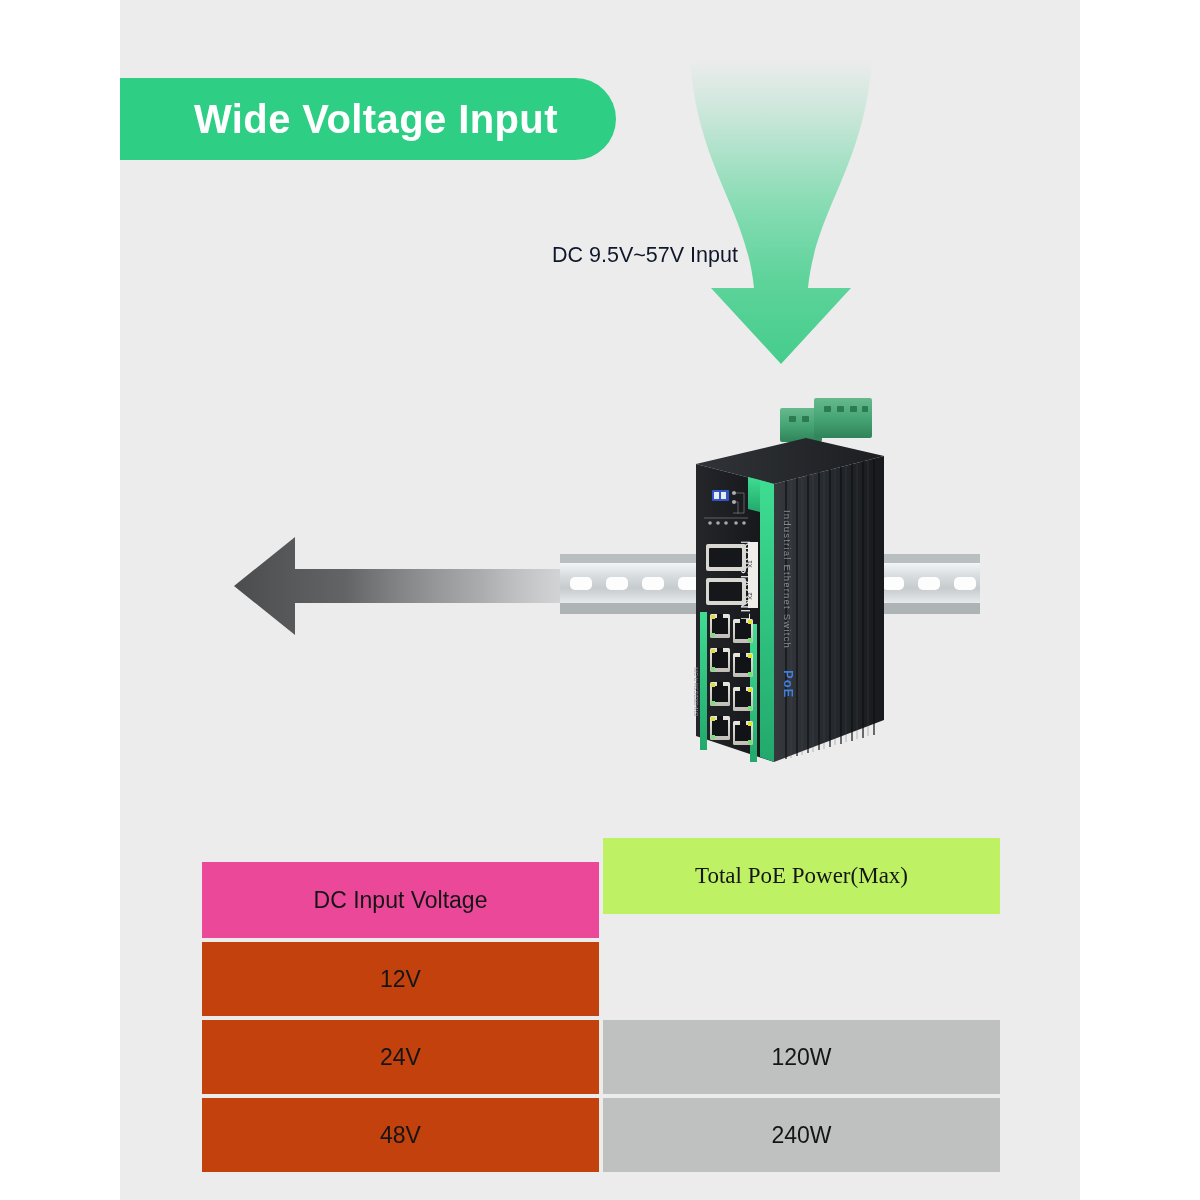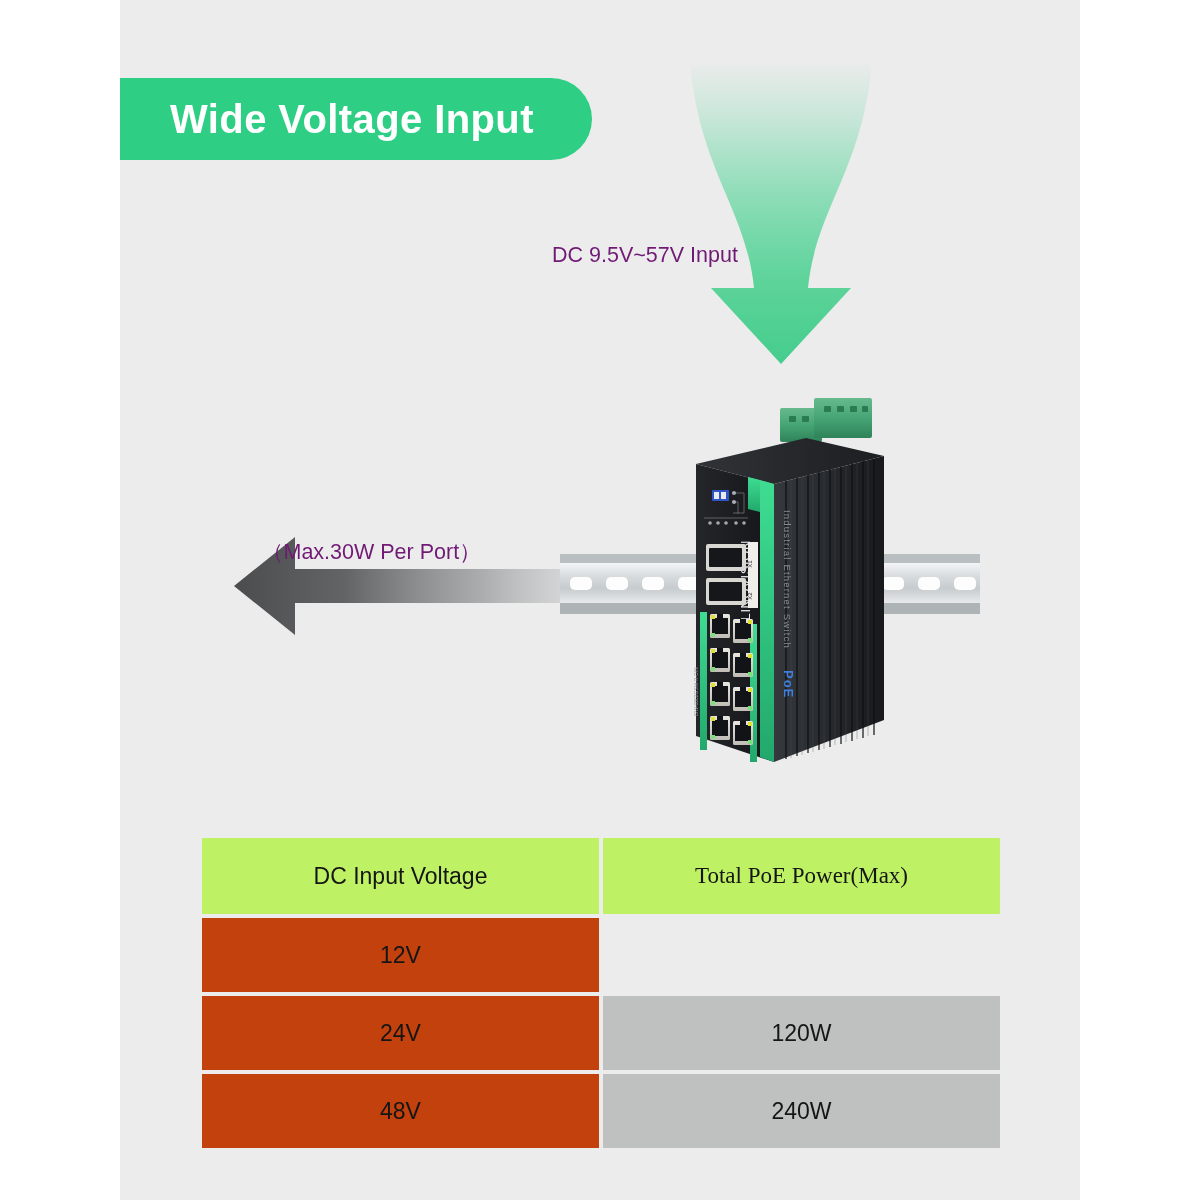--- a/index.html
+++ b/index.html
@@ -34,20 +34,21 @@
   .badge {
     position: absolute;
     left: 120px;
     top: 78px;
     width: 472px;
     height: 82px;
     background: #2ece84;
     border-radius: 0 41px 41px 0;
     display: flex;
     align-items: center;
+    padding-left: 24px;
   }
   .badge-text {
     color: #ffffff;
     font-size: 40px;
     font-weight: bold;
     letter-spacing: .4px;
     margin-left: 50px;
     white-space: nowrap;
   }
 
@@ -67,21 +68,21 @@
     left: 232px;
     top: 533px;
     width: 450px;
     height: 106px;
   }
   .gray-arrow svg { display: block; width: 100%; height: 100%; }
 
   
   .label {
     position: absolute;
-    color: #701a75;
+    color: #0f172a;
     font-size: 21.5px;
     line-height: 32px;
     white-space: pre;
   }
   .label-dc  { left: 552px; top: 239px; }
   .label-poe { left: 262px; top: 472px; text-align: center; }
 
   
   .rail {
     position: absolute;
@@ -117,21 +118,21 @@
     display: flex;
     align-items: center;
     justify-content: center;
     height: 74px;
     font-size: 23px;
     color: #151515;
   }
   .tcell.col-left  { width: 397px; background: #c2410c; }
   .tcell.col-right { width: 397px; background: #bfc1c1; }
   .trow.head .tcell { height: 76px; }
-  .trow.head .col-left  { background: #bef264; }
+  .trow.head .col-left  { background: #ec4899; margin-top: 24px; }
   .trow.head .col-right { background: #bef264; font-family: Liberation Serif, serif; }
 </style>
 </head>
 <body>
 
 <div id="page">
 
   <div class="backdrop"></div>
 
   <div class="badge">
@@ -164,21 +165,20 @@
           <stop offset="1" stop-color="#dcdede" stop-opacity="0.05"></stop>
         </linearGradient>
       </defs>
       <path d="M 450 36 L 63 36 L 63 4 L 2 53 L 63 102 L 63 70 L 450 70 Z" fill="url(#gGray)"></path>
     </svg>
   </div>
 
   <div class="label label-dc">DC 9.5V~57V Input</div>
 
   <div class="label label-poe">
-    <div>（Max.30W Per Port）</div>
   </div>
 
   <div class="rail">
     <svg viewBox="0 0 420 72" xmlns="http://www.w3.org/2000/svg">
       <defs>
         <linearGradient id="railFace" x1="0" y1="0" x2="0" y2="1">
           <stop offset="0" stop-color="#f3f5f6"></stop>
           <stop offset="0.3" stop-color="#d9dddf"></stop>
           <stop offset="0.6" stop-color="#c6cbce"></stop>
           <stop offset="1" stop-color="#eceeef"></stop>

